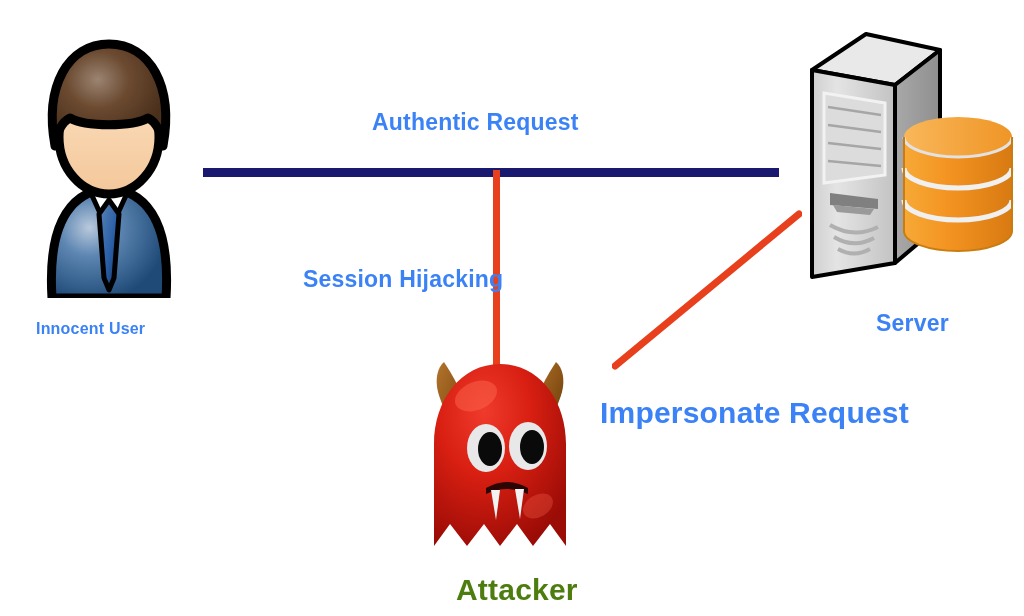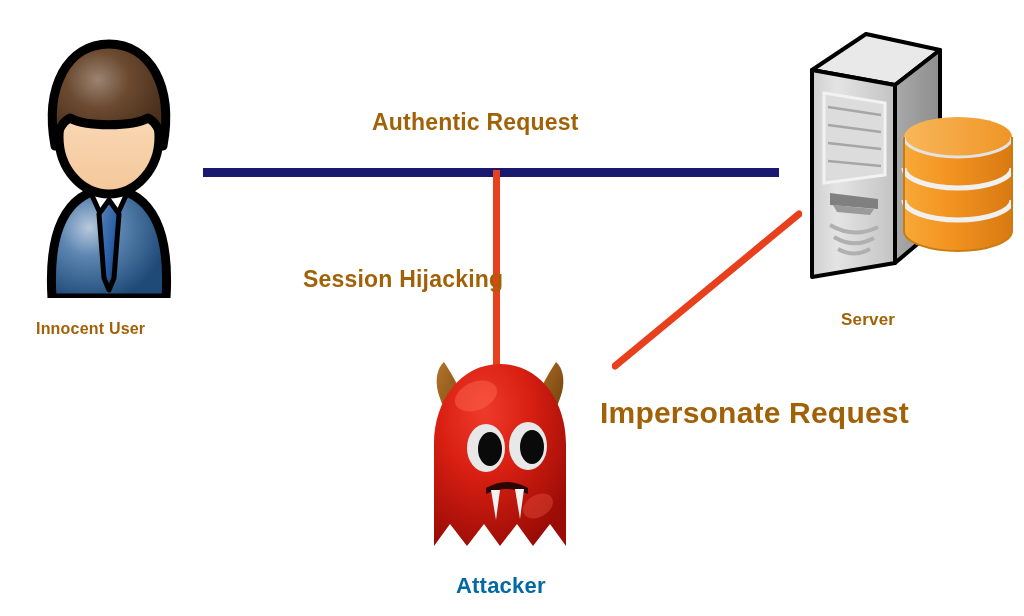--- a/index.html
+++ b/index.html
@@ -41,30 +41,30 @@
     left: 612px;
     top: 210px;
     width: 190px;
     height: 160px;
   }
 
   
   .lbl {
     position: absolute;
     font-weight: bold;
-    color: #a16207;
+    color: #3b82f6;
     white-space: nowrap;
     letter-spacing: 0.2px;
   }
   .lbl-authentic { left: 372px; top: 109px; font-size: 23px; }
   .lbl-hijack    { left: 275px; top: 266px; font-size: 23px; margin-left: 28px; }
   .lbl-imperson  { left: 600px; top: 396px; font-size: 30px; }
   .lbl-user      { left: 36px;  top: 320px; font-size: 16px; }
-  .lbl-server    { left: 841px; top: 310px; font-size: 17px; }
-  .lbl-attacker  { left: 456px; top: 573px; font-size: 22px; color: #0369a1; }
+  .lbl-server    { left: 876px; top: 310px; font-size: 23px; }
+  .lbl-attacker  { left: 456px; top: 573px; font-size: 30px; color: #4d7c0f; }
 
   
   .icon-node { position: absolute; }
   .user-icon      { left: 22px;  top: 28px;  width: 175px; height: 270px; }
   .server-icon    { left: 800px; top: 25px;  width: 220px; height: 275px; }
   .attacker-icon  { left: 414px; top: 348px; width: 172px; height: 212px; }
 </style>
 </head>
 <body>
 

